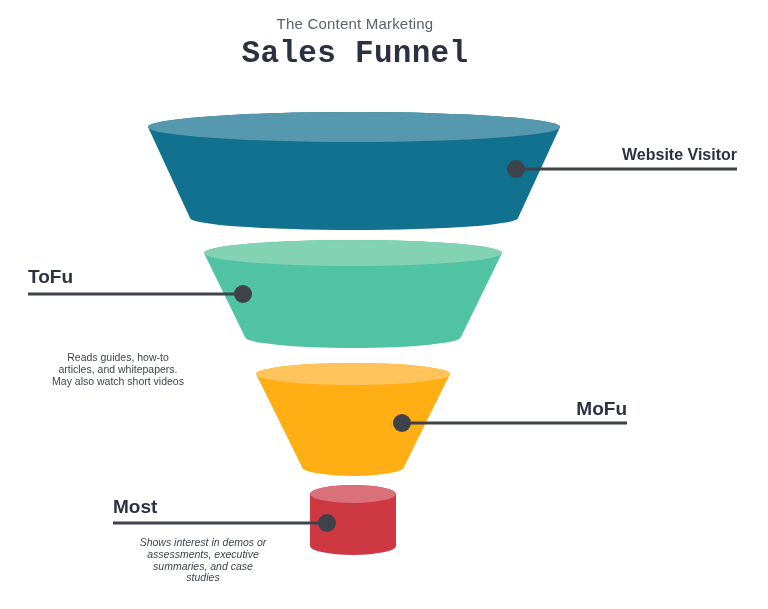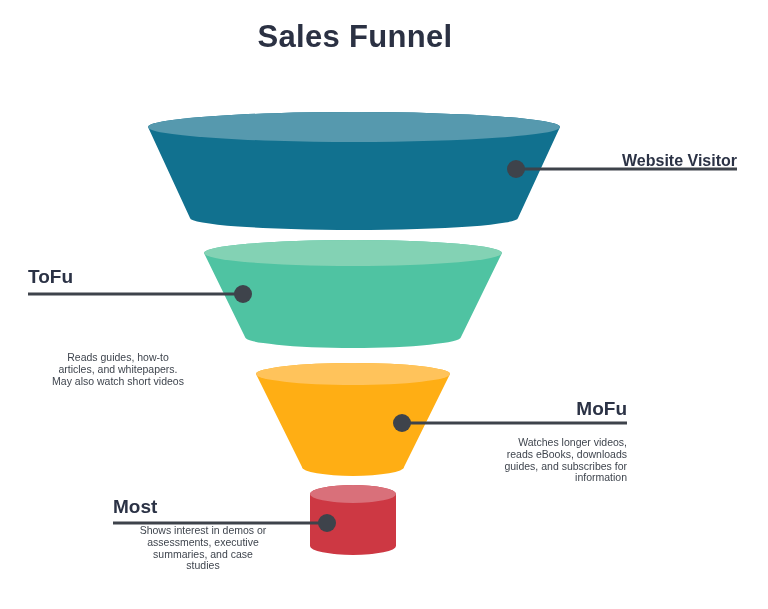--- a/index.html
+++ b/index.html
@@ -23,20 +23,21 @@
     font-size: 15px;
     color: #5c626d;
     letter-spacing: 0.2px;
   }
   .main-title {
     margin-top: 4px;
     font-size: 31px;
     font-weight: bold;
     color: #2b3143;
     letter-spacing: 0.3px;
+    font-family: Liberation Mono, monospace;
   }
   .stage-label {
     position: absolute;
     font-weight: bold;
     color: #2b3245;
     white-space: nowrap;
   }
   .stage-label.big { font-size: 19px; }
   .stage-label.small { font-size: 16px; }
   .stage-desc {
@@ -85,35 +86,32 @@
 
       <line x1="402" y1="423" x2="627" y2="423" stroke-width="3" stroke="#3e434b"></line>
       <circle cx="402" cy="423" r="9" fill="#3e434b"></circle>
 
       <line x1="113" y1="523" x2="327" y2="523" stroke-width="3" stroke="#3e434b"></line>
       <circle cx="327" cy="523" r="9" fill="#3e434b"></circle>
     </g>
   </svg>
 
   <div class="titles">
+    <div class="subtitle">The Content Marketing</div>
     <div class="main-title">Sales Funnel</div>
   </div>
 
-  <div class="stage-label small align-right" style="top:152px; right:31px;">Website Visitor</div>
+  <div class="stage-label small align-right" style="top:146px; right:31px;">Website Visitor</div>
 
   <div class="stage-label big align-left" style="top:266px; left:28px;">ToFu</div>
   <div class="stage-desc align-left" style="top:307px; left:28px; width:180px;margin-top:45px;">Reads guides, how-to
 articles, and whitepapers.
 May also watch short videos</div>
 
   <div class="stage-label big align-right" style="top:398px; right:141px;">MoFu</div>
-  <div class="stage-desc align-right" style="top:437px; right:141px; width:160px;">Watches longer videos,
-reads eBooks, downloads
-guides, and subscribes for
-information</div>
 
   <div class="stage-label big align-left" style="top:496px; left:113px;">Most</div>
-  <div class="stage-desc align-left" style="top:525px; left:113px; width:180px;">Shows interest in demos or
+  <div class="stage-desc align-left" style="top:537px; left:113px; width:180px;font-style:italic;">Shows interest in demos or
 assessments, executive
 summaries, and case
 studies</div>
 
 </div>
 
 </body></html>

